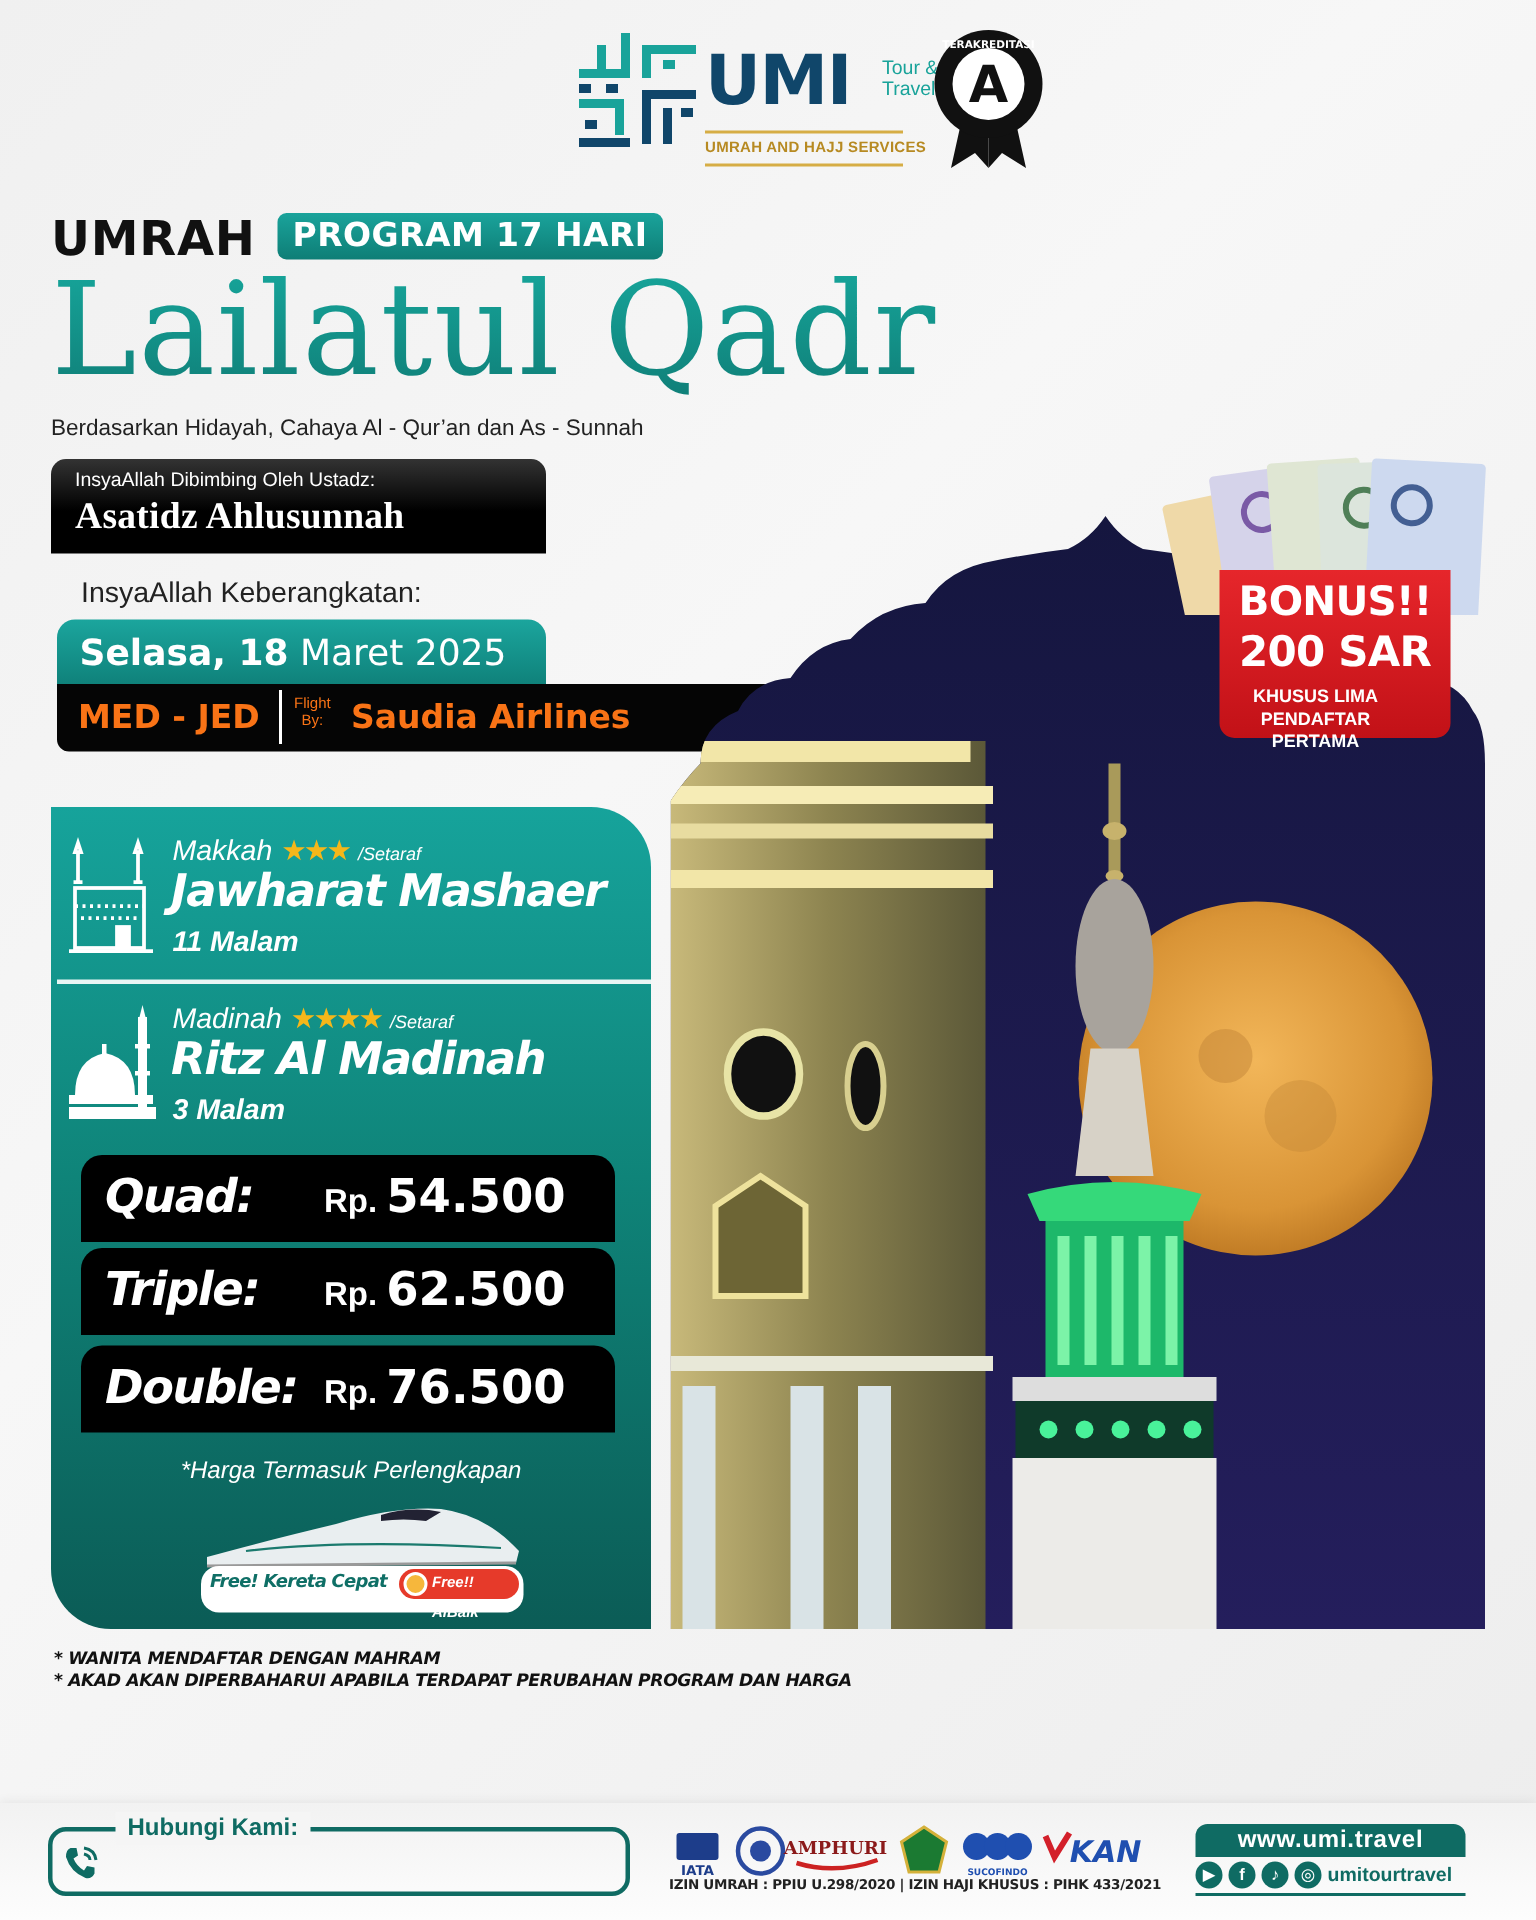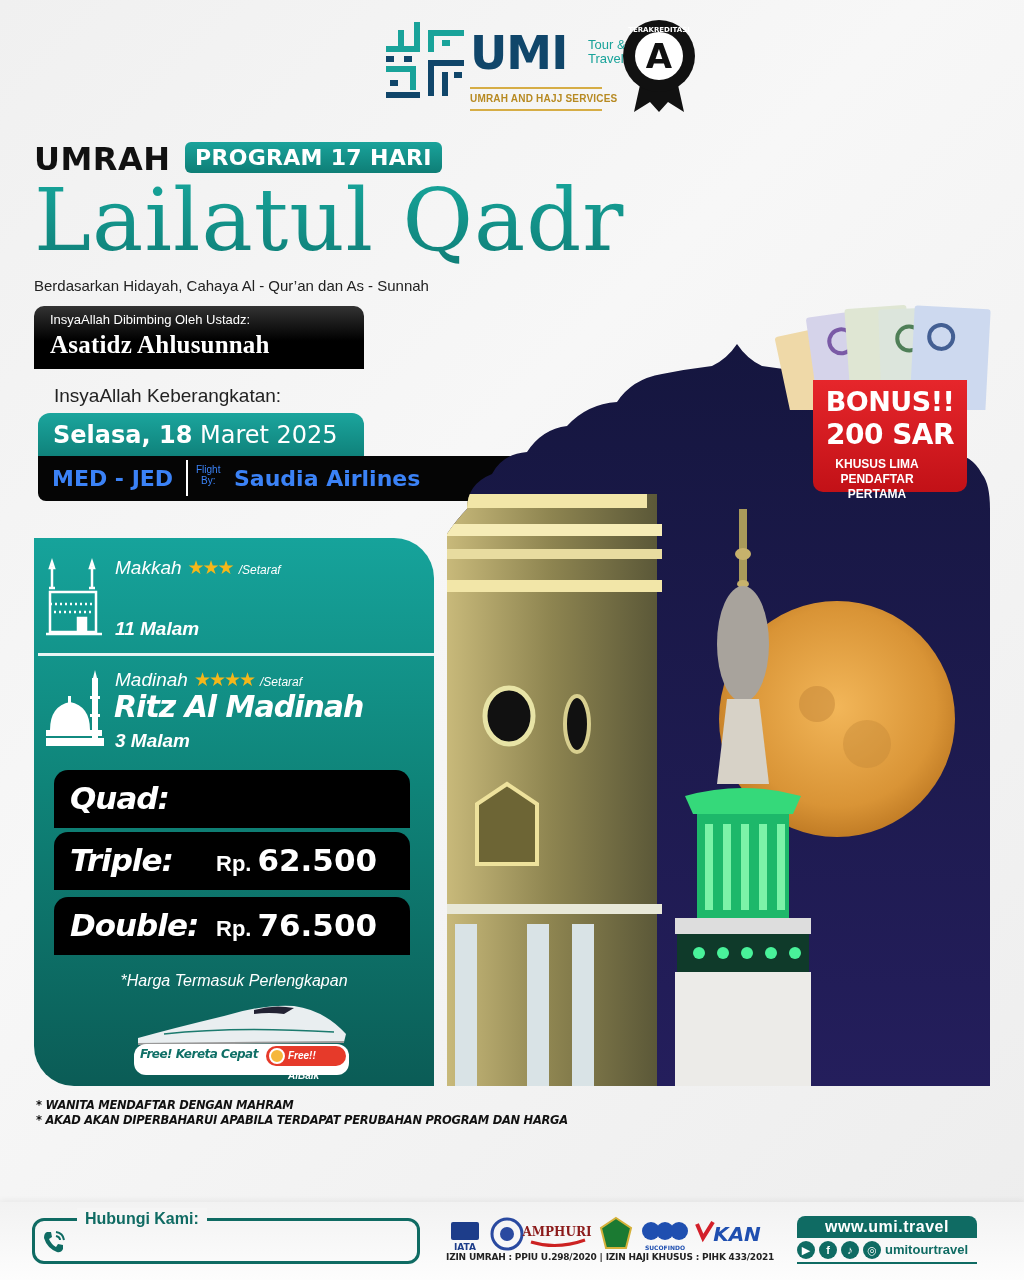--- a/index.html
+++ b/index.html
@@ -34,21 +34,21 @@
   .ustadz-box { left: 34px; top: 306px; width: 330px; height: 63px; border-radius: 10px 10px 0 0;
     background: linear-gradient(180deg, #333 0%, #000 55%); color: #fff; }
   .ustadz-label { left: 16px; top: 6px; font-size: 13px; font-weight: 400; }
   .ustadz-name { left: 16px; top: 25px; font-size: 25px; font-weight: 900; font-family: Liberation Serif, serif; letter-spacing: 0.2px; }
 
   .depart-label { left: 54px; top: 385px; font-size: 19px; color: #222; }
   .date-pill { left: 38px; top: 413px; width: 326px; height: 44px; border-radius: 12px 12px 0 0;
     background: linear-gradient(180deg, #1ba59d, #0f817a); color: #fff; font-size: 24px; line-height: 44px; padding-left: 15px; font-family: "DejaVu Sans", sans-serif; }
   .date-pill b { font-weight: 900; }
   .route-box { left: 38px; top: 456px; width: 483px; height: 45px; border-radius: 0 12px 8px 8px;
-    background: #050505; color: #3b82f6; }
+    background: #050505; color: #f97316; }
   .route { left: 14px; top: 10px; font-size: 22px; font-weight: 900; font-family: "DejaVu Sans", sans-serif; }
   .route-div { left: 148px; top: 4px; width: 2px; height: 36px; background: #fff; }
   .flight-by { left: 158px; top: 8px; font-size: 10px; line-height: 11px; text-align: center; }
   .airline { left: 196px; top: 10px; font-size: 22px; font-weight: 900; font-family: "DejaVu Sans", sans-serif; }
 
   
   .panel { left: 34px; top: 538px; width: 400px; height: 548px; border-radius: 0 40px 0 40px;
     background: linear-gradient(180deg, #16a39b 0%, #0f8479 45%, #0b5c56 100%); color: #fff; overflow: hidden; }
   .hotel { left: 0; width: 400px; height: 112px; }
   .hotel-icon { left: 10px; width: 60px; height: 80px; }
@@ -177,20 +177,21 @@
       <path d="M8 10 L8 30 M5 30 L11 30 M8 4 L6 10 L10 10 Z"></path>
       <path d="M48 10 L48 30 M45 30 L51 30 M48 4 L46 10 L50 10 Z"></path>
       <rect x="6" y="34" width="46" height="40"></rect>
       <path d="M6 46 L52 46 M10 54 L48 54" stroke-dasharray="2 3"></path>
       <rect x="34" y="60" width="8" height="14" fill="#fff"></rect>
       <path d="M2 76 L58 76"></path>
     </svg>
     <div class="abs hotel-city">
       <span>Makkah</span><span class="stars">★★★</span><span class="setaraf">/Setaraf</span>
     </div>
+    <div class="abs hotel-name">Jawharat Mashaer</div>
     <div class="abs hotel-nights">11 Malam</div>
   </div>
   <div class="abs panel-divider"></div>
 
   <div class="abs hotel" style="top:130px;">
     <svg class="abs hotel-icon" style="top:2px; width:64px;" viewBox="0 0 64 80" fill="#fff">
       <rect x="48" y="8" width="6" height="62"></rect>
       <rect x="46" y="26" width="10" height="3"></rect>
         <rect x="46" y="44" width="10" height="3"></rect>
       <polygon points="51,0 49,8 53,8"></polygon>
@@ -201,20 +202,21 @@
     </svg>
     <div class="abs hotel-city">
       <span>Madinah</span><span class="stars">★★★★</span><span class="setaraf">/Setaraf</span>
     </div>
     <div class="abs hotel-name">Ritz Al Madinah</div>
     <div class="abs hotel-nights">3 Malam</div>
   </div>
 
   <div class="abs price-row" style="top:232px;">
     <div class="abs price-type">Quad:</div>
+    <div class="abs price-val"><span class="rp">Rp.</span><span>54.500</span></div>
   </div>
   <div class="abs price-row" style="top:294px;padding-left:19px;">
     <div class="abs price-type">Triple:</div>
     <div class="abs price-val"><span class="rp">Rp.</span><span>62.500</span></div>
   </div>
   <div class="abs price-row" style="top:359px;">
     <div class="abs price-type">Double:</div>
     <div class="abs price-val"><span class="rp">Rp.</span><span>76.500</span></div>
   </div>
   <div class="abs price-note">*Harga Termasuk Perlengkapan</div>

